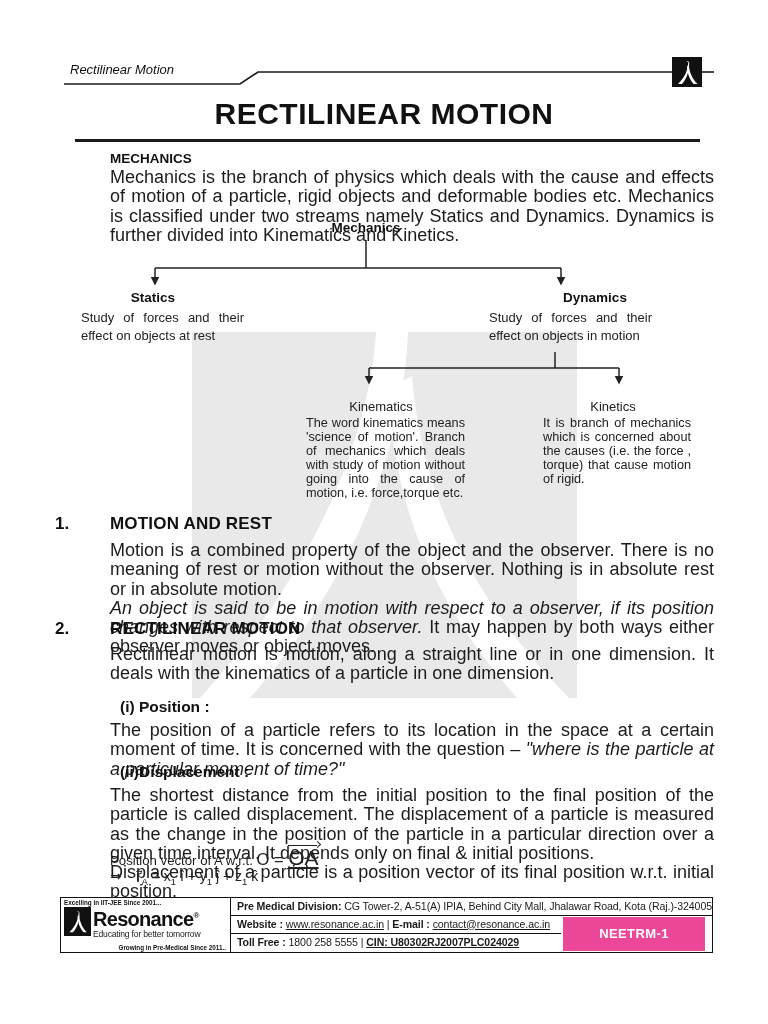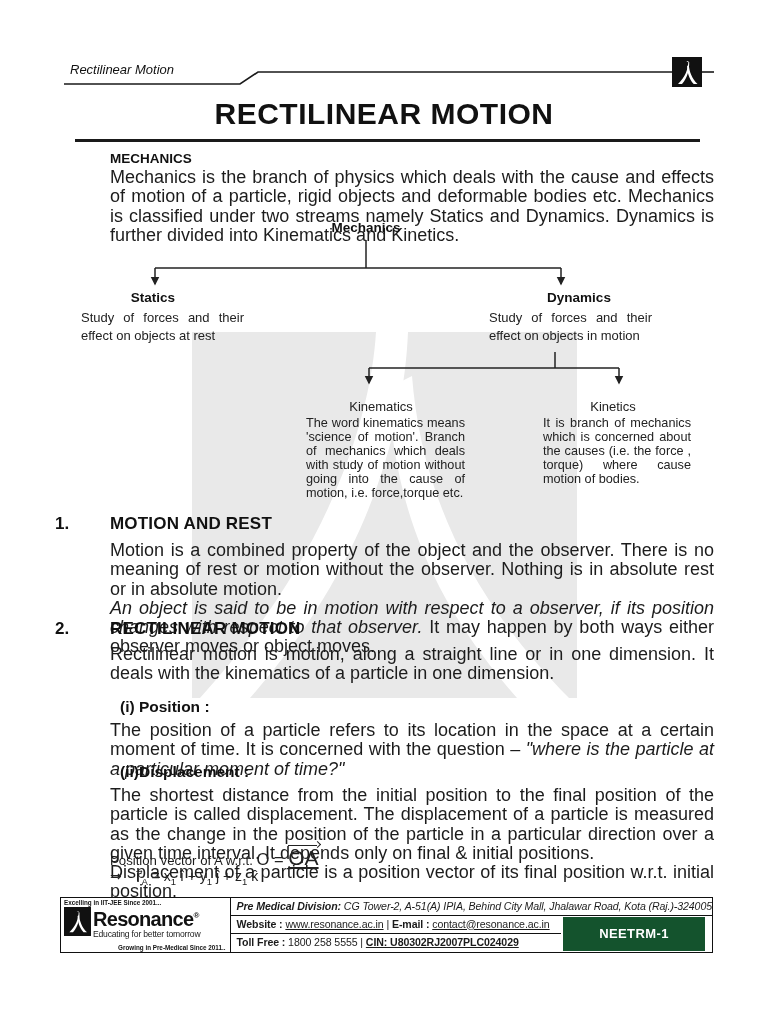--- a/index.html
+++ b/index.html
@@ -50,27 +50,27 @@
   .f-logo{width:172px;border-right:1.6px solid #111;position:relative;box-sizing:border-box;padding:1px 3px;}
   .f-note-top{font-size:6.3px;font-weight:bold;color:#111;white-space:nowrap;}
   .f-brandrow{display:flex;align-items:flex-start;margin-top:0px;}
   .f-sq{width:27px;height:29px;background:#111;flex:0 0 auto;margin-top:1px;}
   .f-brandcol{margin-left:2px;}
   .f-brand{font-size:20px;font-weight:bold;letter-spacing:-.7px;color:#111;line-height:20px;white-space:nowrap;}
   .f-brand sup{font-size:8px;}
   .f-tag{font-size:8.6px;color:#222;letter-spacing:-.2px;white-space:nowrap;}
   .f-note-bot{position:absolute;right:4px;bottom:1px;font-size:6.3px;font-weight:bold;color:#111;white-space:nowrap;}
   .f-info{flex:1;display:flex;flex-direction:column;box-sizing:border-box;}
-  .f-row1{border-bottom:1.4px solid #111;font-size:10.6px;line-height:16.5px;padding-left:6px;white-space:nowrap;letter-spacing:-.1px;font-style:italic;}
+  .f-row1{border-bottom:1.4px solid #111;font-size:10.6px;line-height:16.5px;padding-left:6px;white-space:nowrap;letter-spacing:-.1px;}
   .f-bottom{flex:1;display:flex;}
   .f-rows{flex:1;display:flex;flex-direction:column;}
   .f-row2{border-bottom:1.4px solid #111;font-size:10.6px;line-height:17.5px;padding-left:6px;white-space:nowrap;letter-spacing:-.1px;}
   .f-row3{font-size:10.6px;line-height:17.5px;padding-left:6px;white-space:nowrap;letter-spacing:-.1px;}
   .u{text-decoration:underline;}
-  .f-code{width:142px;margin:1px 7px 1px 2px;background:#14532d;color:#fff;display:flex;
+  .f-code{width:142px;margin:1px 7px 1px 2px;background:#ec4899;color:#fff;display:flex;
           align-items:center;justify-content:center;font-size:13px;font-weight:bold;letter-spacing:.4px;}
 </style>
 </head>
 <body>
 
 <div class="page">
 
   <div class="abs wmark">
     <svg width="385" height="366" viewBox="0 0 385 366">
       <path d="M184 0 L216 0 C212 96 176 232 58 366 L8 366 C128 234 178 98 184 0 Z" fill="#ffffff"></path>
@@ -110,26 +110,26 @@
         <line x1="155" y1="54" x2="155" y2="70" stroke="#222" stroke-width="1.5" marker-end="url(#arr)"></line>
         <line x1="561" y1="54" x2="561" y2="70" stroke="#222" stroke-width="1.5" marker-end="url(#arr)"></line>
         <line x1="555" y1="138" x2="555" y2="154" stroke="#222" stroke-width="1.5"></line>
         <line x1="369" y1="154" x2="619" y2="154" stroke="#222" stroke-width="1.5"></line>
         <line x1="369" y1="154" x2="369" y2="169" stroke="#222" stroke-width="1.5" marker-end="url(#arr)"></line>
         <line x1="619" y1="154" x2="619" y2="169" stroke="#222" stroke-width="1.5" marker-end="url(#arr)"></line>
       </svg>
       <div class="node" style="left:366px;top:6px;">Mechanics</div>
       <div class="node" style="left:153px;top:76px;">Statics</div>
       <div class="leafdesc" style="left:81px;top:95px;width:163px;">Study of forces and their effect on objects at rest</div>
-      <div class="node" style="left:567px;top:76px;padding-left:24px;">Dynamics</div>
+      <div class="node" style="left:583px;top:76px;padding-left:24px;">Dynamics</div>
       <div class="leafdesc" style="left:489px;top:95px;width:163px;">Study of forces and their effect on objects in motion</div>
       <div class="node plain" style="left:381px;top:185px;">Kinematics</div>
       <div class="leafdesc tight" style="left:306px;top:203px;width:159px;">The word kinematics means 'science of motion'. Branch of mechanics which deals with study of motion without going into the cause of motion, i.e. force,torque etc.</div>
       <div class="node plain" style="left:613px;top:185px;">Kinetics</div>
-      <div class="leafdesc tight" style="left:543px;top:203px;width:148px;">It is branch of mechanics which is concerned about the causes (i.e. the force , torque) where cause motion of bodies.</div>
+      <div class="leafdesc tight" style="left:543px;top:203px;width:148px;">It is branch of mechanics which is concerned about the causes (i.e. the force , torque) that cause motion of rigid.</div>
     </div>
 
     <div class="abs sec-num" style="left:55px;top:514px;">1.</div>
     <div class="abs sec-head" style="left:110px;top:514px;">MOTION AND REST</div>
     <div class="abs body-text" style="left:110px;top:541px;width:604px;">
       <div>Motion is a combined property of the object and the observer. There is no meaning of rest or motion without the observer. Nothing is in absolute rest or in absolute motion.</div>
       <div><span class="italic">An object is said to be in motion with respect to a observer, if its position changes with respect to that observer.</span><span> It may happen by both ways either observer moves or object moves.</span></div>
     </div>
 
     <div class="abs sec-num" style="left:55px;top:619px;">2.</div>

